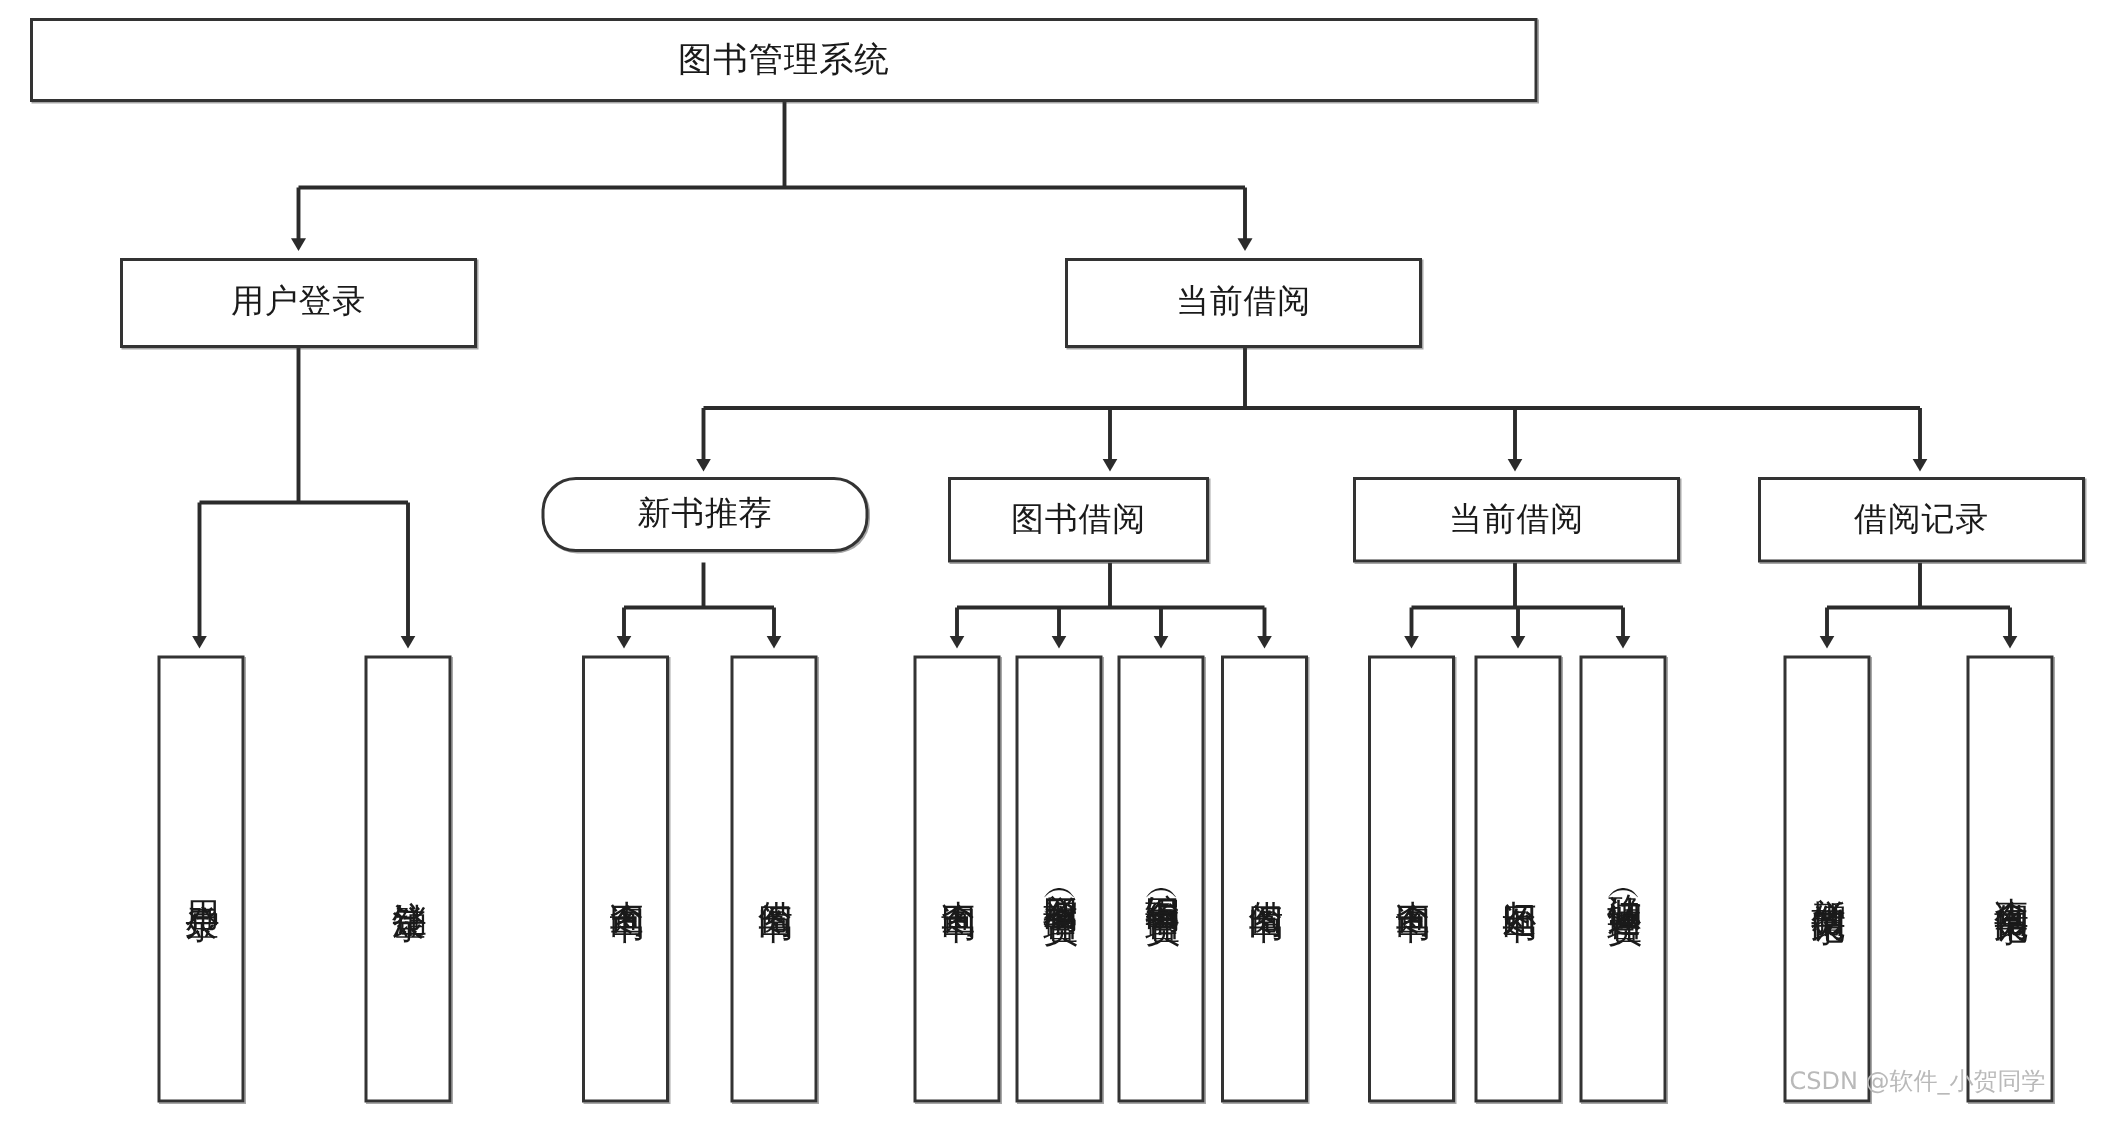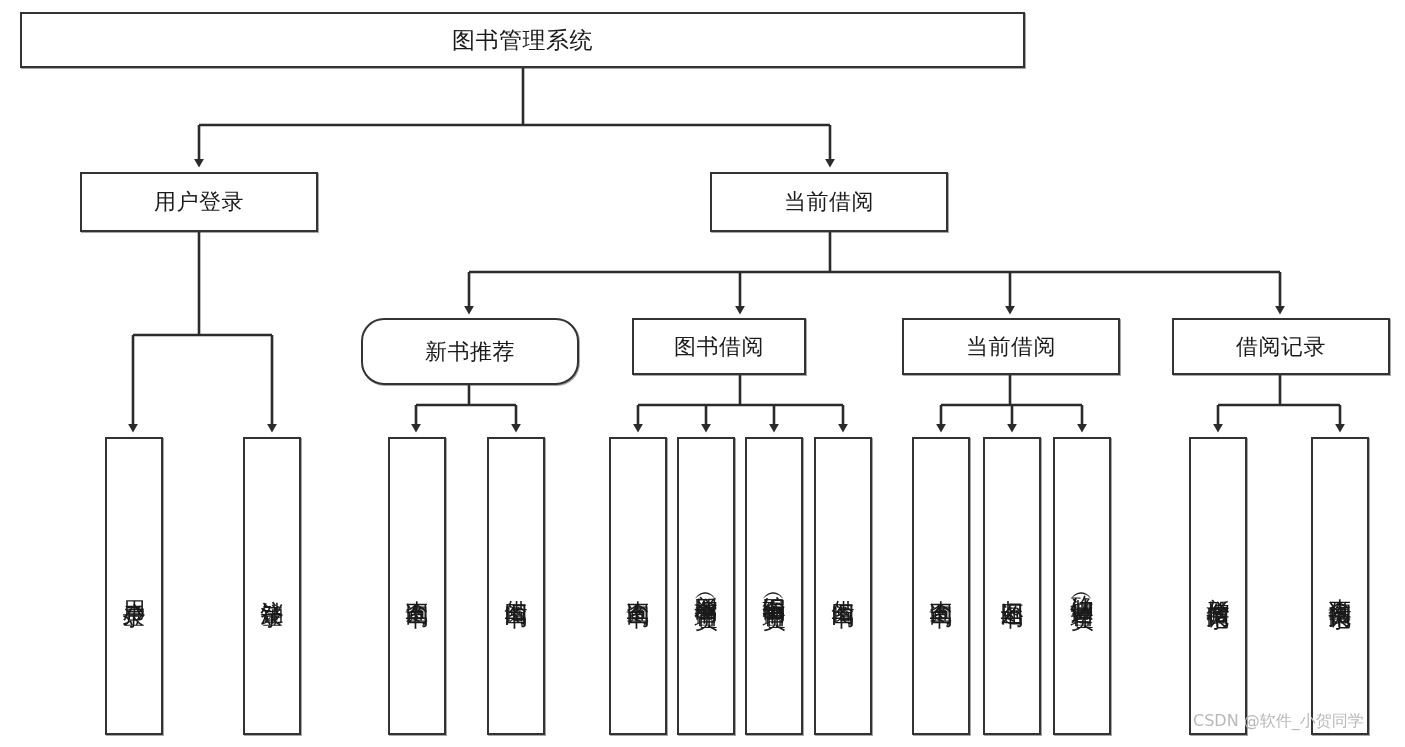--- a/index.html
+++ b/index.html
@@ -135,21 +135,21 @@
     <span class="label">图书管理系统</span>
   </div>
 
   <div class="node horiz" style="left:80px; top:172px; width:238px; height:60px;">
     <span class="label">用户登录</span>
   </div>
   <div class="node horiz" style="left:710px; top:172px; width:238px; height:60px;">
     <span class="label">当前借阅</span>
   </div>
 
-  <div class="node horiz" style="left:361px; top:318px; width:218px; height:67px;border-radius:23px;">
+  <div class="node horiz" style="left:361px; top:318px; width:218px; height:50px;border-radius:23px;">
     <span class="label">新书推荐</span>
   </div>
   <div class="node horiz" style="left:632px; top:318px; width:174px; height:57px;">
     <span class="label">图书借阅</span>
   </div>
   <div class="node horiz" style="left:1172px; top:318px; width:218px; height:57px;">
     <span class="label">借阅记录</span>
   </div>
   <div class="node horiz" style="left:902px; top:318px; width:218px; height:57px;">
     <span class="label">当前借阅</span>

